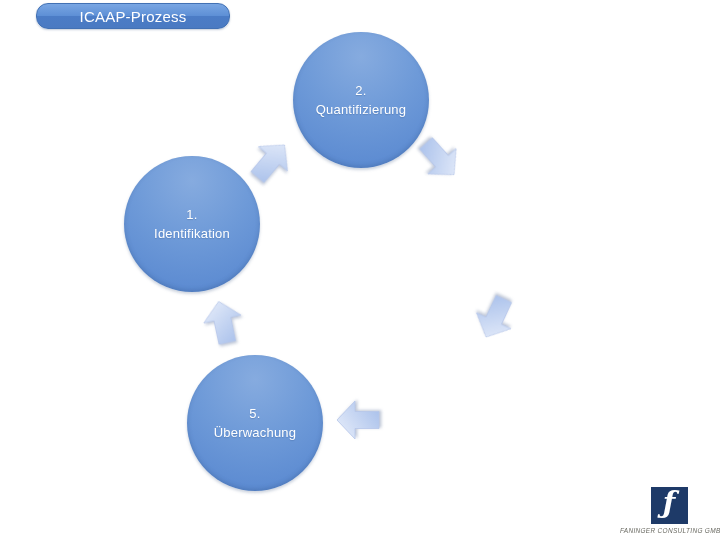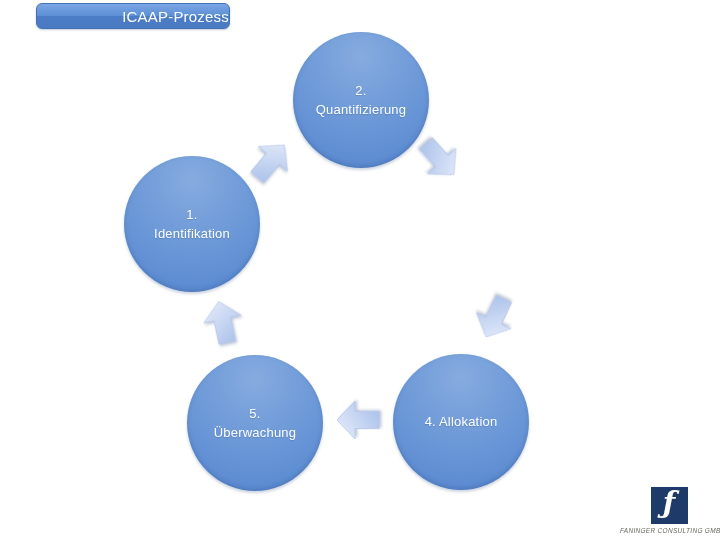--- a/index.html
+++ b/index.html
@@ -16,27 +16,27 @@
     overflow: hidden;
   }
 
   
   .title-banner {
     position: absolute;
     left: 36px;
     top: 3px;
     width: 194px;
     height: 26px;
-    border-radius: 6px;
+    border-radius: 12px;
     background: linear-gradient(180deg, #79a6e3 0%, #5e90d6 48%, #4b7cc6 52%, #4a7ac2 100%);
     border: 1px solid #4271b4;
     box-shadow: 0 1px 2px rgba(120,140,170,0.45);
     display: flex;
     align-items: center;
-    justify-content: flex-end;
+    justify-content: center;
     box-sizing: border-box;
   }
   .title-banner span {
     color: #ffffff;
     font-size: 15px;
     letter-spacing: 0.2px;
   }
 
   
   .circle {
@@ -136,23 +136,20 @@
     <span class="circle-label">1.
 Identifikation</span>
   </div>
 
   <div class="circle c2">
     <span class="circle-label">2.
 Quantifizierung</span>
   </div>
 
 
-  <div class="circle c4">
-    <span class="circle-label">4. Allokation</span>
-  </div>
 
   <div class="circle c5">
     <span class="circle-label">5.
 Überwachung</span>
   </div>
 
   <div class="arrow a12">
     <svg viewBox="0 0 40 44">
         <path d="M20 1 L39 19 L28.5 19 L28.5 43 L11.5 43 L11.5 19 L1 19 Z" fill="url(#arrowGrad)" stroke="#b6c6ea" stroke-width="0.8" stroke-linejoin="round"></path>
       </svg>

